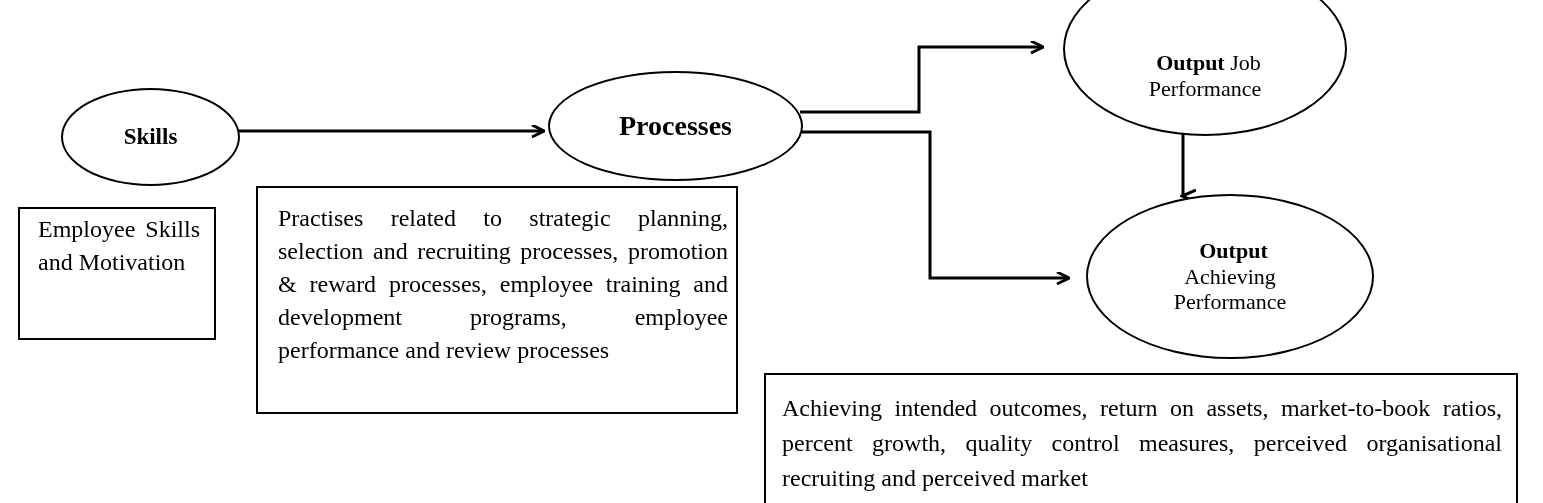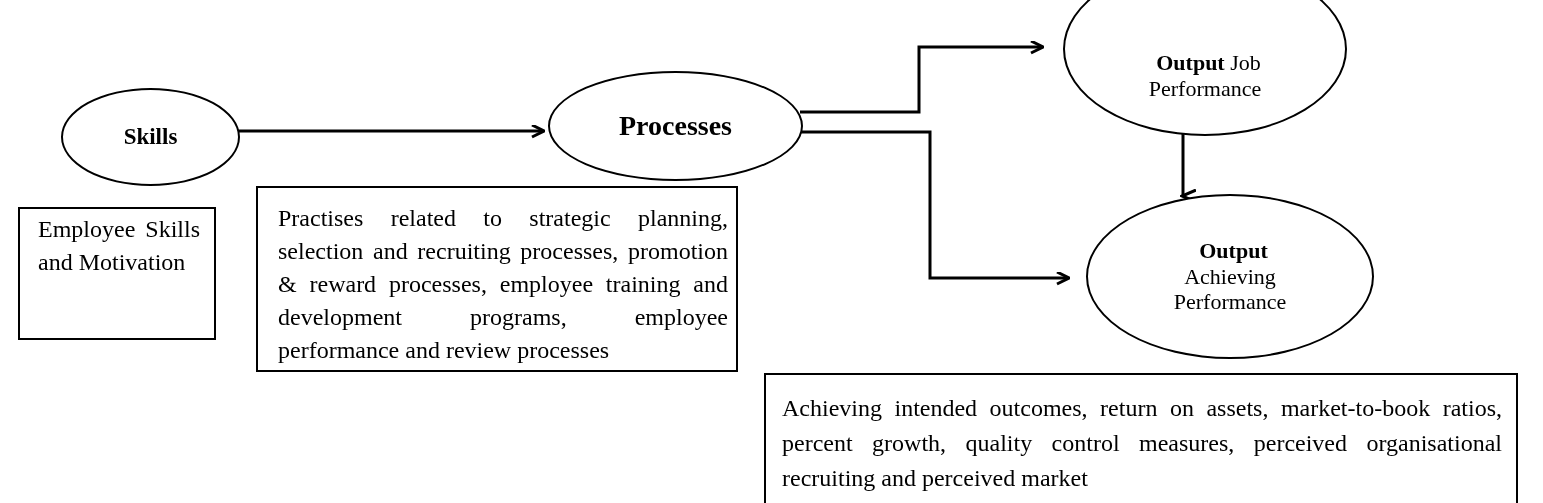--- a/index.html
+++ b/index.html
@@ -107,21 +107,21 @@
     line-height: 1.37;
   }
   #box-employee .box-text {
     text-align: justify;
     text-align-last: left;
   }
   #box-practises {
     left: 256px;
     top: 186px;
     width: 482px;
-    height: 186px;
+    height: 228px;
     padding: 14px 8px 0 20px;
     font-size: 24px;
     line-height: 1.37;
   }
   #box-practises .box-text {
     text-align: justify;
     text-align-last: left;
   }
   #box-achieving {
     left: 764px;

